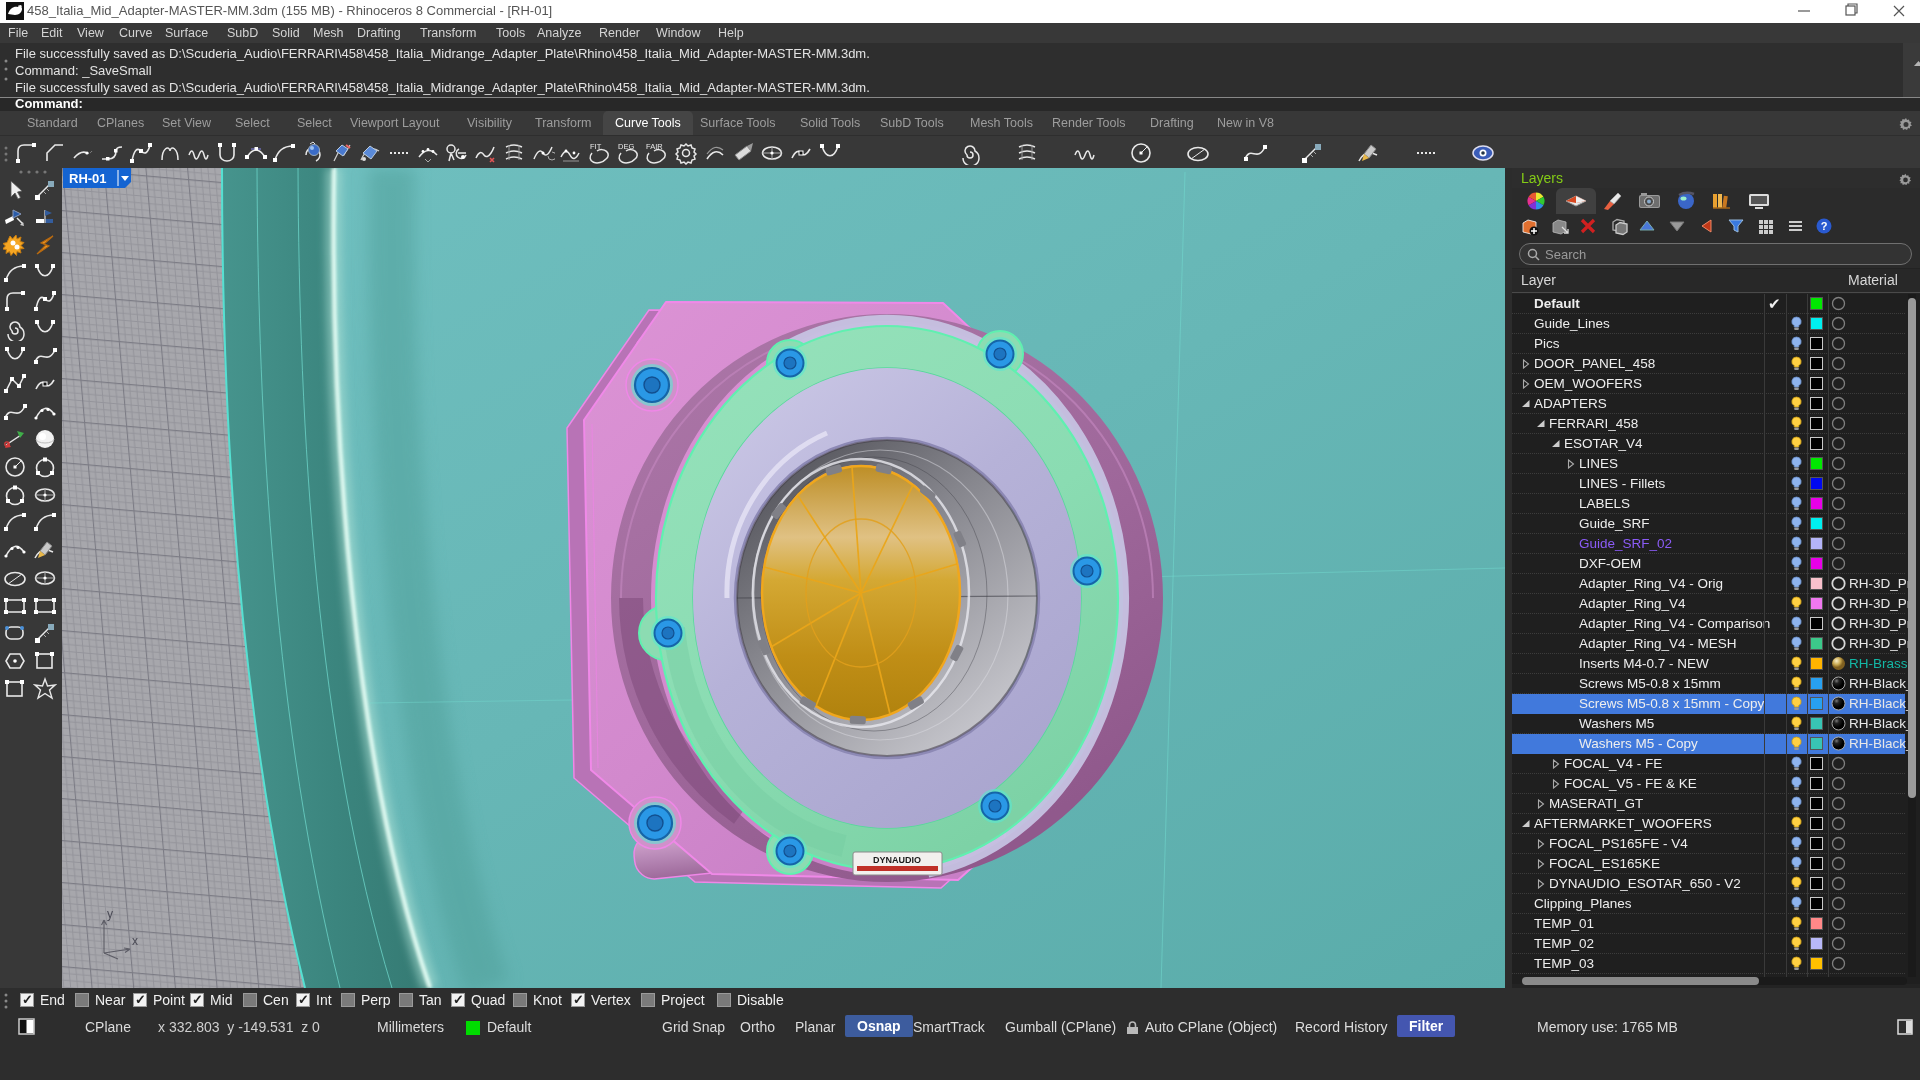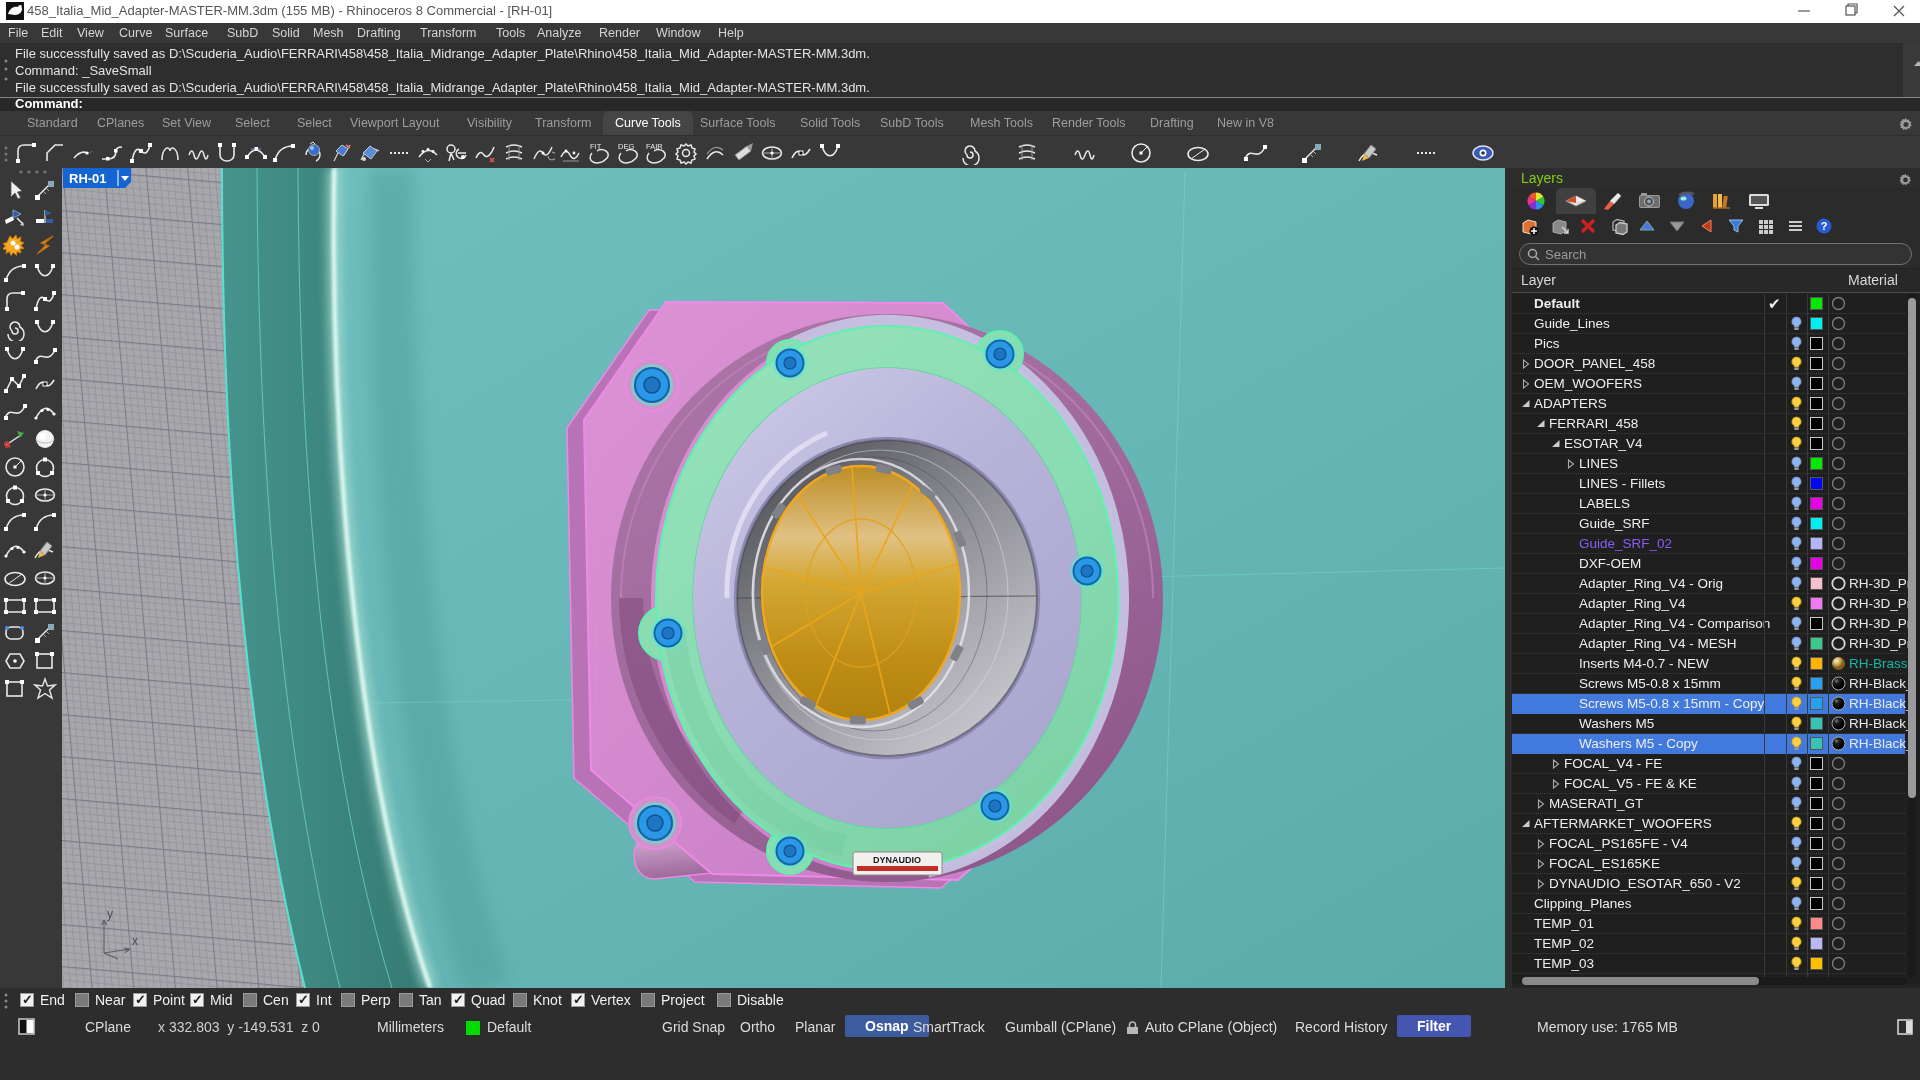--- a/index.html
+++ b/index.html
@@ -18,21 +18,21 @@
 #vp{left:62px;top:168px;width:1443px;height:820px;background:#6abcbc}
 #panel{left:1505px;top:168px;width:415px;height:820px;background:#232323;border-left:7px solid #2c2c2c}
 #osnap{left:0;top:988px;width:1920px;height:25px;background:#2d2d2d;color:#f0f0f0;font-size:14px}
 #status{left:0;top:1013px;width:1920px;height:29px;background:#2d2d2d;color:#dcdcdc;font-size:14px}
 #taskbar{left:0;top:1090px;width:1822px;height:38px;background:#0f766e}
 .cb{position:absolute;top:5px;width:14px;height:14px;background:#7a7a7a;border:1px solid #9a9a9a}
 .cb.ck{background:#f2f2f2}
 .cb.ck:after{content:"\2713";position:absolute;left:1px;top:-2px;color:#222;font-size:13px;font-weight:bold}
 .oslbl{position:absolute;top:4px}
 .stx{position:absolute;top:6px}
-.chip{position:absolute;top:2px;padding:3px 20px;border-radius:2px;color:#fff;font-weight:bold}
+.chip{position:absolute;top:2px;padding:3px 12px;border-radius:2px;color:#fff;font-weight:bold}
 </style></head><body>
 <div class="abs" id="titlebar">
  <svg class="abs" style="left:6px;top:2px" width="18" height="18" viewBox="0 0 18 18">
       <rect x="0" y="0" width="18" height="18" fill="#111"></rect>
       <path d="M2 12 C4 6 8 4 12 5 L15 3 L16 7 C16 10 13 13 9 13 Z" fill="#fff"></path>
       <text x="12" y="8" font-size="7" fill="#fff">8</text>
     </svg>
  <div class="t">458_Italia_Mid_Adapter-MASTER-MM.3dm (155 MB) - Rhinoceros 8 Commercial - [RH-01]</div>
  <svg class="abs" style="left:1790px;top:0" width="130" height="23" viewBox="0 0 130 23" fill="none" stroke="#555" stroke-width="1.2">
       <path d="M8 11 L20 11"></path>

